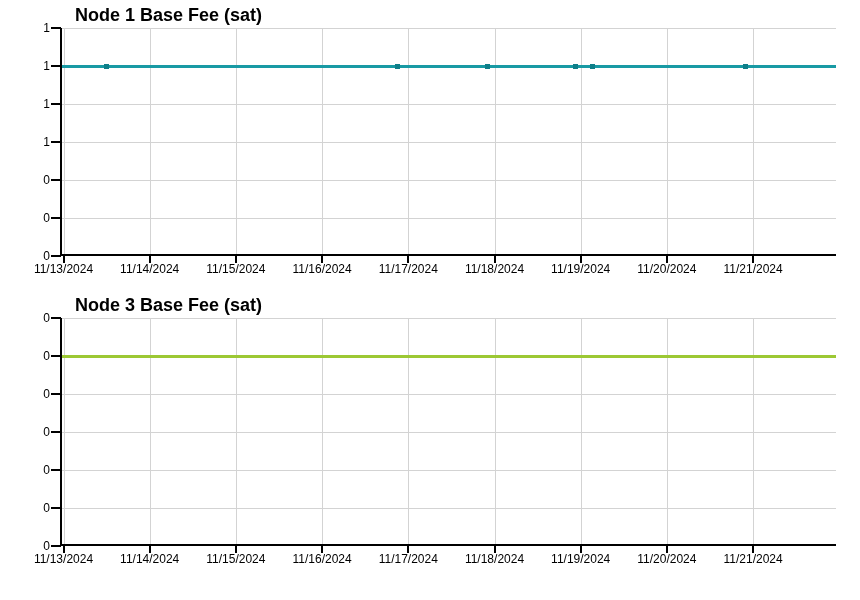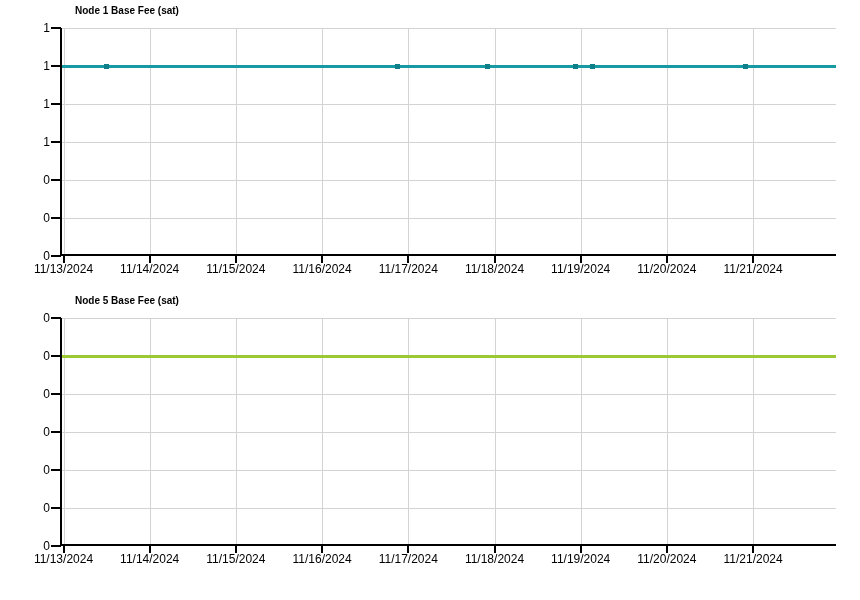--- a/index.html
+++ b/index.html
@@ -1,21 +1,21 @@
 <!DOCTYPE html>
 <html><head>
 <meta charset="utf-8">
 <style>
   html,body{margin:0;padding:0;background:#ffffff;}
   body{width:860px;height:600px;position:relative;overflow:hidden;
        font-family:"Liberation Sans",sans-serif;color:#000;}
   .chart{position:absolute;left:0;width:860px;height:285px;}
   #chart0{top:0;}
   #chart1{top:290px;}
-  .chart-title{position:absolute;left:75px;top:5px;font-size:10px;font-weight:bold;
+  .chart-title{position:absolute;left:75px;top:5px;font-size:18px;font-weight:bold;
                white-space:nowrap;}
   .plot-area{position:absolute;left:60px;top:28px;width:776px;height:228px;
              border-left:2px solid #000;border-bottom:2px solid #000;
              box-sizing:border-box;}
   .gridline-h{position:absolute;left:0;width:100%;height:1px;background:#d3d3d3;}
   .gridline-v{position:absolute;top:0;height:100%;width:1px;background:#d3d3d3;}
   .series-line{position:absolute;left:0;width:100%;height:3px;}
   .marker{position:absolute;width:5px;height:5px;}
   .y-tick-mark{position:absolute;height:2px;width:10px;background:#000;left:51px;}
   .x-tick-mark{position:absolute;width:2px;height:7px;background:#000;top:256px;}
@@ -81,21 +81,21 @@
     <div class="x-tick-label" style="left: 450.5px;">11/18/2024</div>
     <div class="x-tick-mark" style="left: 579.7px;"></div>
     <div class="x-tick-label" style="left: 536.7px;">11/19/2024</div>
     <div class="x-tick-mark" style="left: 665.9px;"></div>
     <div class="x-tick-label" style="left: 622.9px;">11/20/2024</div>
     <div class="x-tick-mark" style="left: 752.1px;"></div>
     <div class="x-tick-label" style="left: 709.1px;">11/21/2024</div>
   </div>
 
 <div class="chart" id="chart1">
-  <div class="chart-title">Node 5 Base Fee (sat)</div>
+  <div class="chart-title">Node 3 Base Fee (sat)</div>
   <div class="plot-area">
       <div class="gridline-h" style="top: 0px;"></div>
       <div class="gridline-h" style="top: 38px;"></div>
       <div class="gridline-h" style="top: 76px;"></div>
       <div class="gridline-h" style="top: 114px;"></div>
       <div class="gridline-h" style="top: 152px;"></div>
       <div class="gridline-h" style="top: 190px;"></div>
       <div class="gridline-v" style="left: 1.5px;"></div>
       <div class="gridline-v" style="left: 87.7px;"></div>
       <div class="gridline-v" style="left: 173.9px;"></div>

